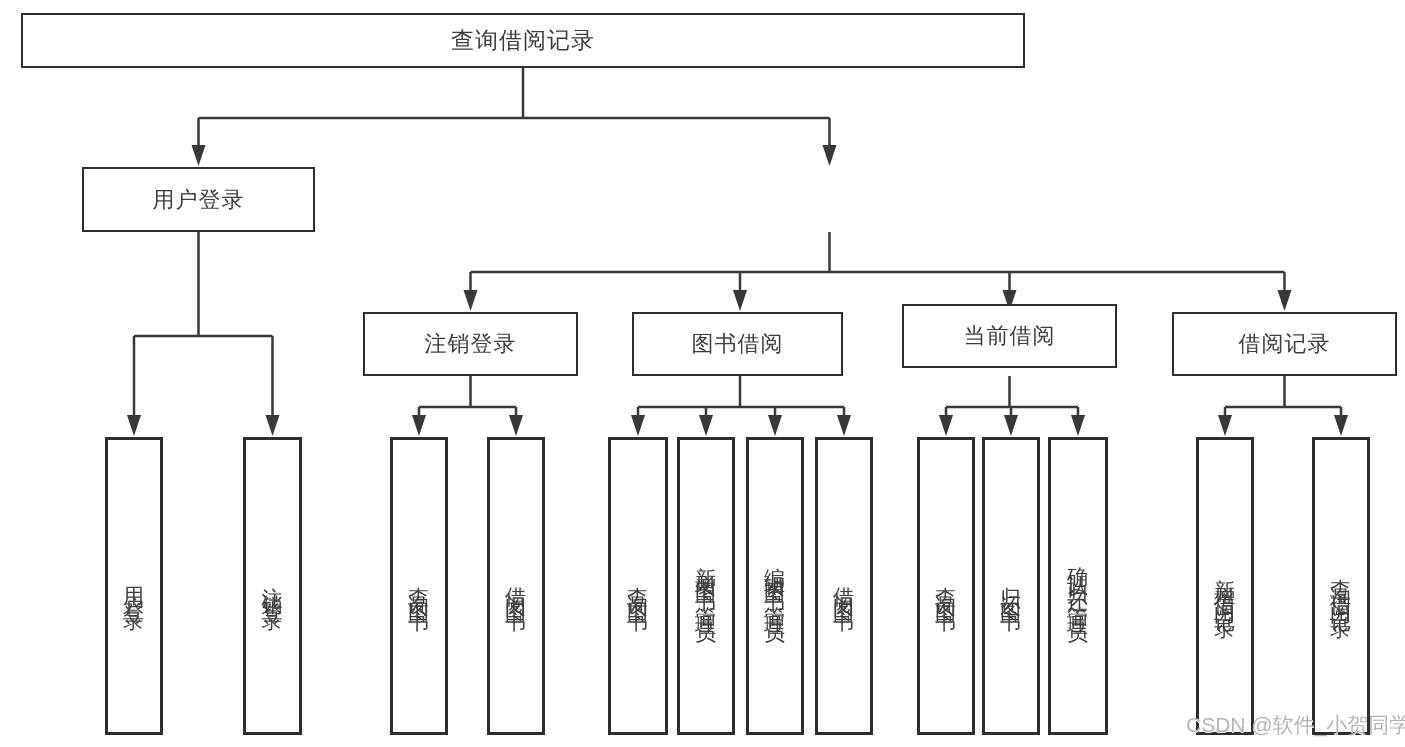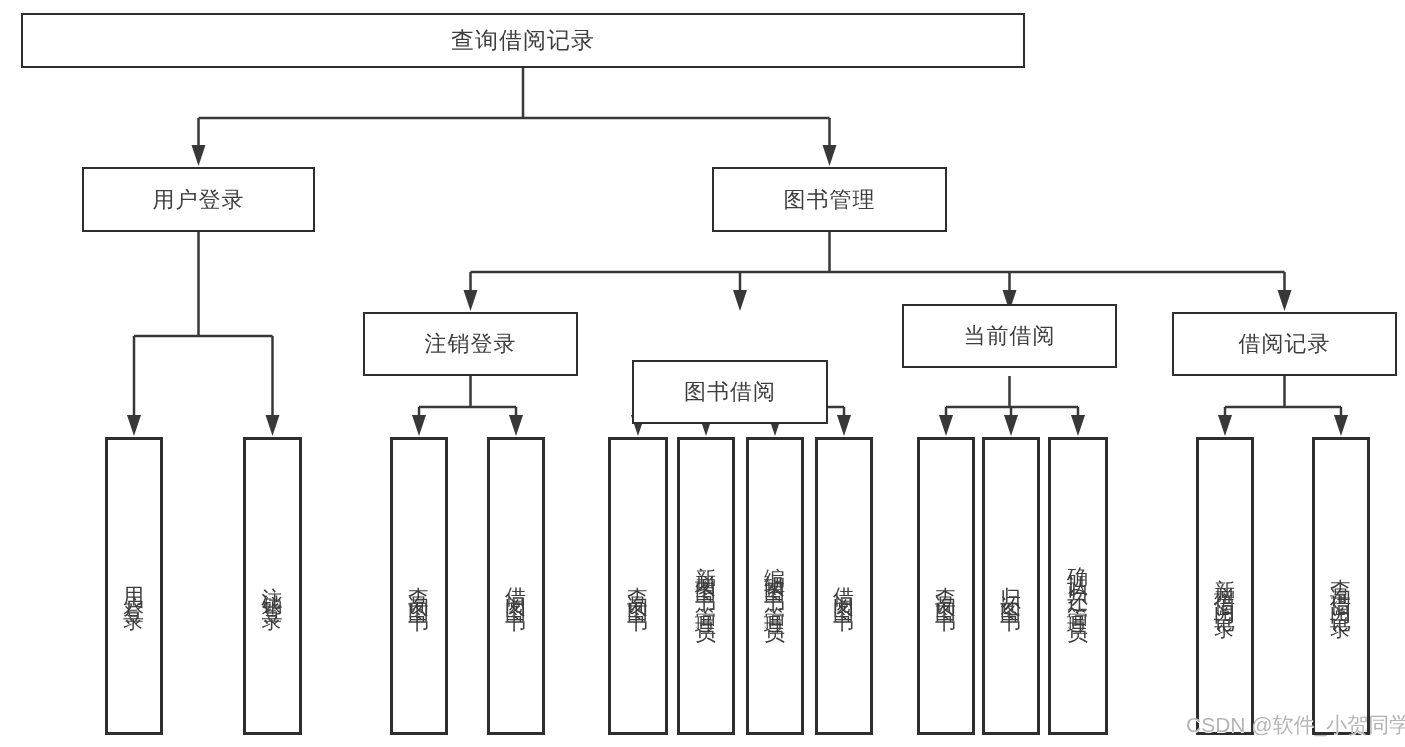--- a/index.html
+++ b/index.html
@@ -109,24 +109,23 @@
       <polygon points="1004,415 1018,415 1011,436"></polygon>
       <polygon points="1071,415 1085,415 1078,436"></polygon>
       <polygon points="1218,415 1232,415 1225,436"></polygon>
       <polygon points="1334,415 1348,415 1341,436"></polygon>
     </g>
   </svg>
 
   <div class="node root">查询借阅记录</div>
 
   <div class="node branch" style="left:82px; top:167px; width:233px;">用户登录</div>
-  <div class="node branch" style="left:712px; top:167px; width:235px;">图书管理</div>
 
   <div class="node branch" style="left:363px; top:312px; width:215px; height:64px;">注销登录</div>
-  <div class="node branch" style="left:632px; top:312px; width:196px; height:64px;margin-top:48px;">图书借阅</div>
+  <div class="node branch" style="left:632px; top:312px; width:211px; height:64px;">图书借阅</div>
   <div class="node branch" style="left:902px; top:304px; width:215px; height:64px;">当前借阅</div>
   <div class="node branch" style="left:1172px; top:312px; width:225px; height:64px;">借阅记录</div>
 
   <div class="node leaf" style="left:105px; width:58px;">用户登录</div>
   <div class="node leaf" style="left:243px; width:59px;">注销登录</div>
   <div class="node leaf" style="left:390px; width:58px;">查询图书</div>
   <div class="node leaf" style="left:487px; width:58px;">借阅图书</div>
   <div class="node leaf" style="left:608px; width:60px;">查询图书</div>
   <div class="node leaf" style="left:677px; width:58px;">新增图书（管理员）</div>
   <div class="node leaf" style="left:746px; width:58px;">编辑图书（管理员）</div>

